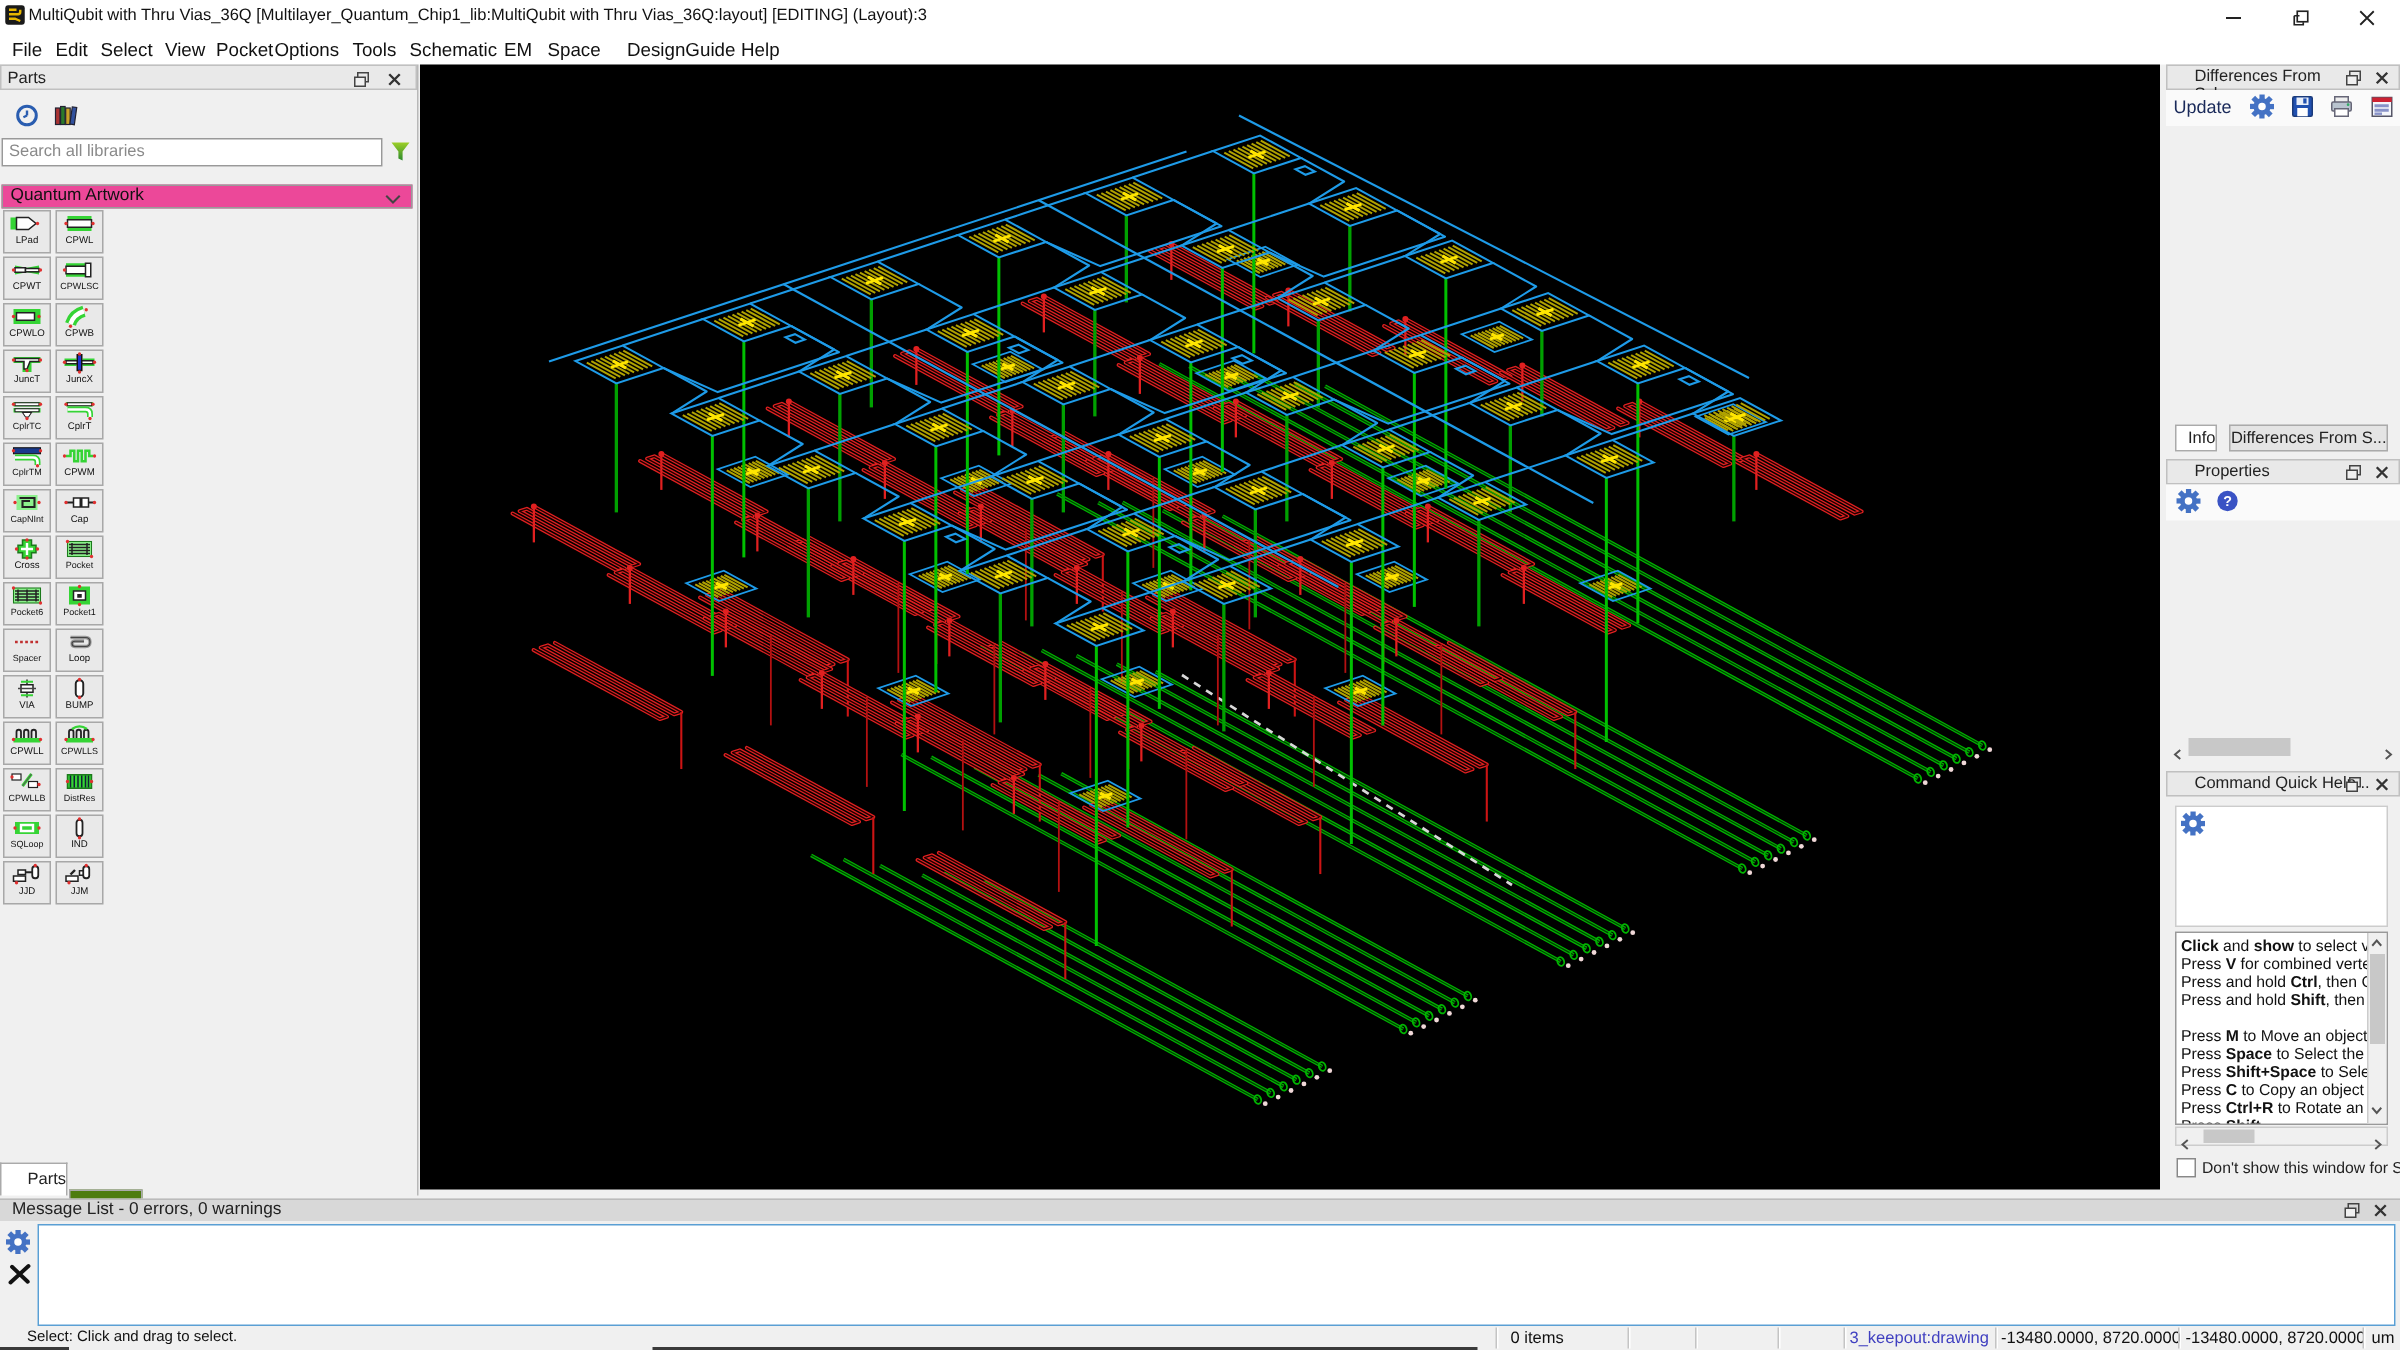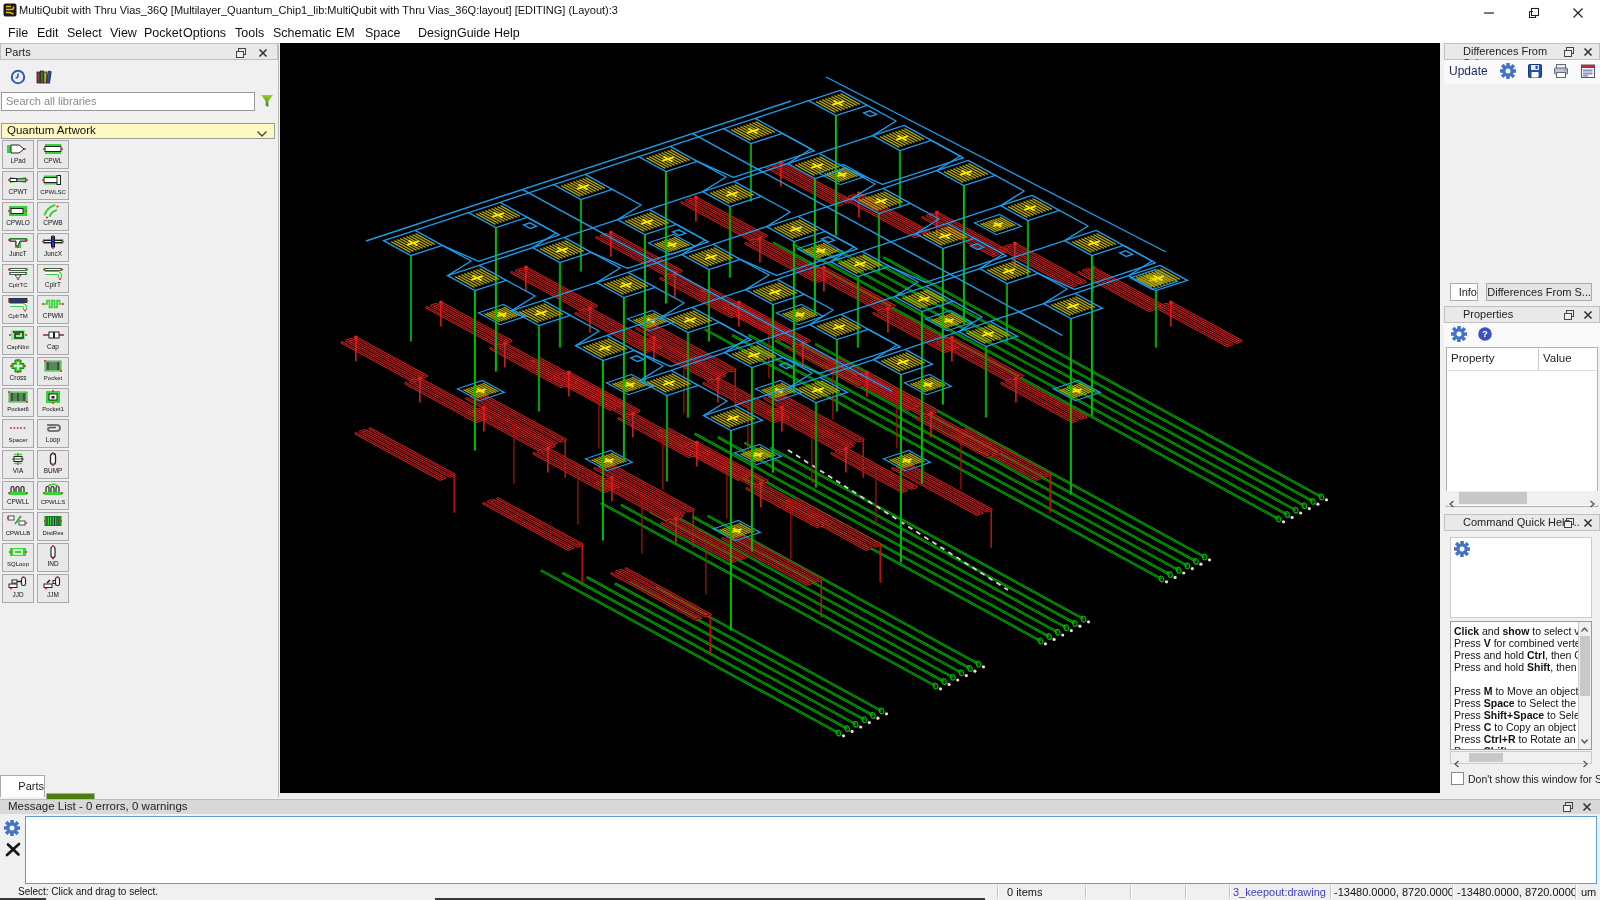--- a/index.html
+++ b/index.html
@@ -3,21 +3,21 @@
 *{margin:0;padding:0;box-sizing:border-box}
 body{font-family:"Liberation Sans",sans-serif;width:1600px;height:900px;overflow:hidden;position:relative;background:#f0f0f0}
 .abs{position:absolute}
 #titlebar{left:0;top:0;width:1600px;height:22px;background:#fff}
 #titletext{left:19px;top:4px;font-size:11px;color:#111}
 #menubar{left:0;top:22px;width:1600px;height:21px;background:#fff}
 .menu{position:absolute;top:4px;font-size:12.5px;color:#111}
 #leftpanel{left:0;top:43px;width:279px;height:754px;background:#f0f0f0;border-right:1px solid #b8b8b8}
 .phead{background:#e9e9e9;border:1px solid #c0c0c0;font-size:11px;color:#222;padding:2px 4px;height:17px}
 #searchbox{left:1px;top:49px;width:254px;height:19px;background:#fff;border:1px solid #999;font-size:11px;color:#8a8a8a;padding:2px 4px}
-#qadrop{left:1px;top:80px;width:274px;height:16px;background:#fef9c3;border:1px solid #9a9a9a;font-size:11.5px;color:#111;padding:0px 5px}
+#qadrop{left:1px;top:80px;width:274px;height:16px;background:#ec4899;border:1px solid #9a9a9a;font-size:11.5px;color:#111;padding:0px 5px}
 .pbtn{position:absolute;width:32px;height:29px;background:#e9e9e9;border:1px solid #a8a8a8;text-align:center}
 .picon{margin-top:0px;height:16px}
 .plab{color:#111;line-height:8px;transform:scale(0.92);transform-origin:center}
 .tab{position:absolute;top:0;height:22px;font-size:11px;color:#222;text-align:right;padding-top:4px}
 #canvas{left:280px;top:43px;width:1160px;height:750px;background:#000}
 #rightcol{left:1444px;top:43px;width:156px;height:754px;background:#f0f0f0}
 .rhead{position:absolute;left:0;width:156px;height:17px;background:#e9e9e9;border:1px solid #c0c0c0;font-size:11px;color:#222;padding:1px 18px}
 #msghead{left:0;top:799px;width:1600px;height:15px;background:#d8d8d8;border-top:1px solid #bbb;font-size:11.5px;color:#222;padding:0 0 0 8px}
 #msgarea{left:0;top:814px;width:1600px;height:70px;background:#f0f0f0}
 #msgbox{left:25px;top:2px;width:1572px;height:68px;background:#fff;border:1px solid #5a9fd4}
@@ -1549,26 +1549,20 @@
           <rect x="1.7" y="1.7" width="3.5" height="3.5" fill="#4472c4" transform="rotate(225 3.4 3.4)"></rect>
           <rect x="6.3" y="-0.2" width="3.5" height="3.5" fill="#4472c4" transform="rotate(270 8.0 1.5)"></rect>
           <rect x="10.9" y="1.7" width="3.5" height="3.5" fill="#4472c4" transform="rotate(315 12.6 3.4)"></rect>
           <circle cx="8" cy="8" r="2.5" fill="#ffffff"></circle>
         </svg></span>
      <span style="position:absolute;left:33px;top:3px"><svg width="16" height="16" viewBox="0 0 16 16" style="">
           <circle cx="8" cy="8" r="6.8" fill="#3a53c4"></circle>
           <text x="8" y="11.3" font-family="Liberation Sans" font-size="9.5" font-weight="bold" fill="#fff" text-anchor="middle">?</text>
         </svg></span>
   </div>
-  <div class="abs" style="left:2px;top:304px;width:152px;height:160px;background:#fff;border:1px solid #b0b0b0">
-     <span style="position:absolute;left:4px;top:4px;font-size:11.5px;color:#222">Property</span>
-     <span style="position:absolute;left:96px;top:4px;font-size:11.5px;color:#222">Value</span>
-     <div style="position:absolute;left:91px;top:0;width:1px;height:22px;background:#ccc"></div>
-     <div style="position:absolute;left:0;top:22px;width:152px;height:1px;background:#ddd"></div>
-  </div>
   <div class="abs" style="left:2px;top:448px;width:152px;height:14px;background:#f0f0f0">
      <span style="position:absolute;left:2px;top:3px"><svg width="8" height="8" viewBox="0 0 8 8" style="">
           <path d="M5.5 1 L2 4 L5.5 7" fill="none" stroke="#555" stroke-width="1.3"></path>
         </svg></span>
      <div style="position:absolute;left:13px;top:1px;width:68px;height:12px;background:#c8c8c8"></div>
      <span style="position:absolute;right:2px;top:3px"><svg width="8" height="8" viewBox="0 0 8 8" style="">
           <path d="M2.5 1 L6 4 L2.5 7" fill="none" stroke="#555" stroke-width="1.3"></path>
         </svg></span>
   </div>
 

